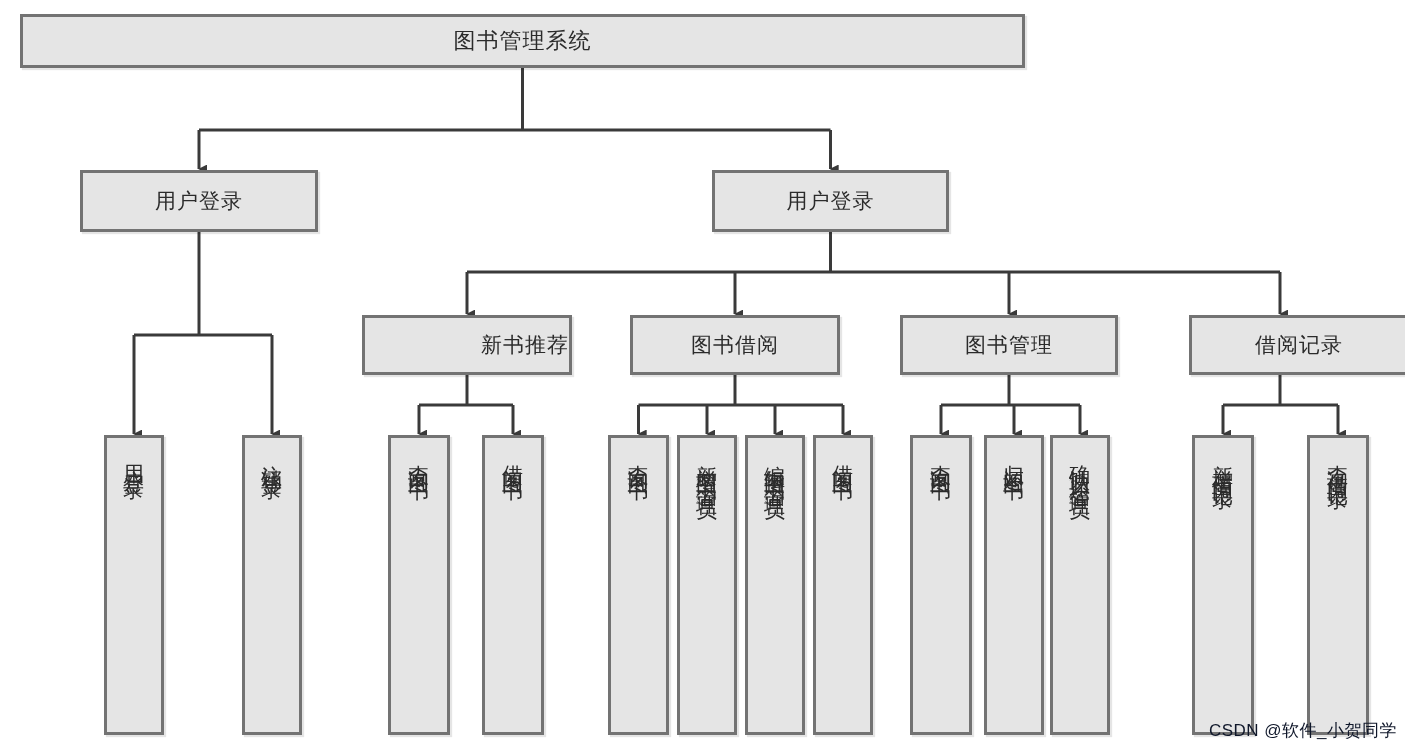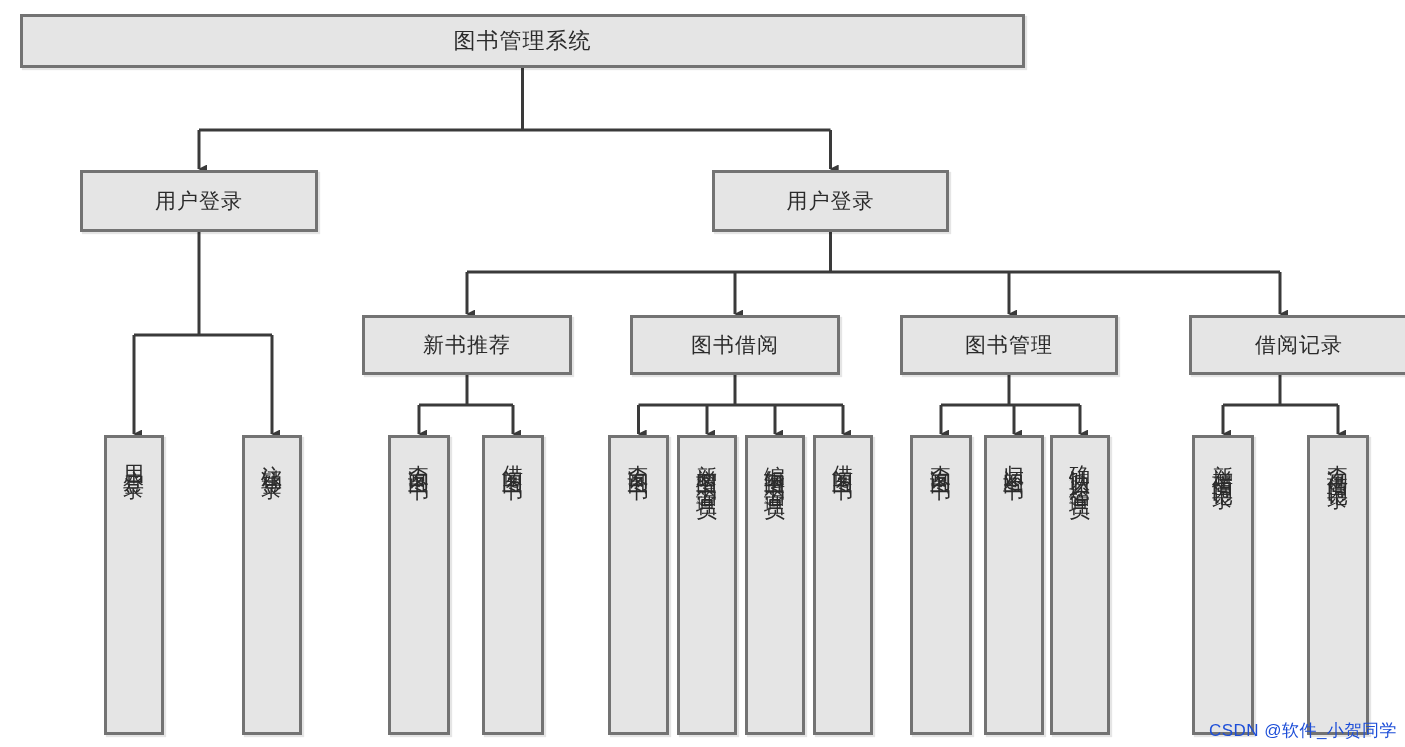--- a/index.html
+++ b/index.html
@@ -55,21 +55,21 @@
     line-height: 1.1;
     white-space: nowrap;
     max-height: 100%;
   }
   .node.root .label { font-size: 22px; }
   .watermark {
     position: absolute;
     right: 8px;
     bottom: 5px;
     font-size: 17px;
-    color: #1d4ed8;
+    color: #0f172a;
     letter-spacing: 0.5px;
     white-space: nowrap;
     user-select: none;
   }
 </style>
 </head>
 <body>
 
 <div id="diagram-root">
 
@@ -119,21 +119,21 @@
   <div id="node-layer">
       <div class="node  root" style="left: 20px; top: 14px; width: 1005px; height: 54px;">
         <span class="label">图书管理系统</span>
       </div>
       <div class="node " style="left: 80px; top: 170px; width: 238px; height: 62px;">
         <span class="label">用户登录</span>
       </div>
       <div class="node " style="left: 712px; top: 170px; width: 237px; height: 62px;">
         <span class="label">用户登录</span>
       </div>
-      <div class="node " style="left: 362px; top: 315px; width: 210px; height: 60px;">
+      <div class="node " style="left: 362px; top: 315px; width: 210px; height: 60px; justify-content: flex-end;">
         <span class="label">新书推荐</span>
       </div>
       <div class="node " style="left: 630px; top: 315px; width: 210px; height: 60px; font-family: Liberation Serif, serif;">
         <span class="label">图书借阅</span>
       </div>
       <div class="node " style="left: 900px; top: 315px; width: 218px; height: 60px;">
         <span class="label">图书管理</span>
       </div>
       <div class="node " style="left: 1170px; top: 315px; width: 220px; height: 60px; margin-left: 19px;">
         <span class="label">借阅记录</span>

